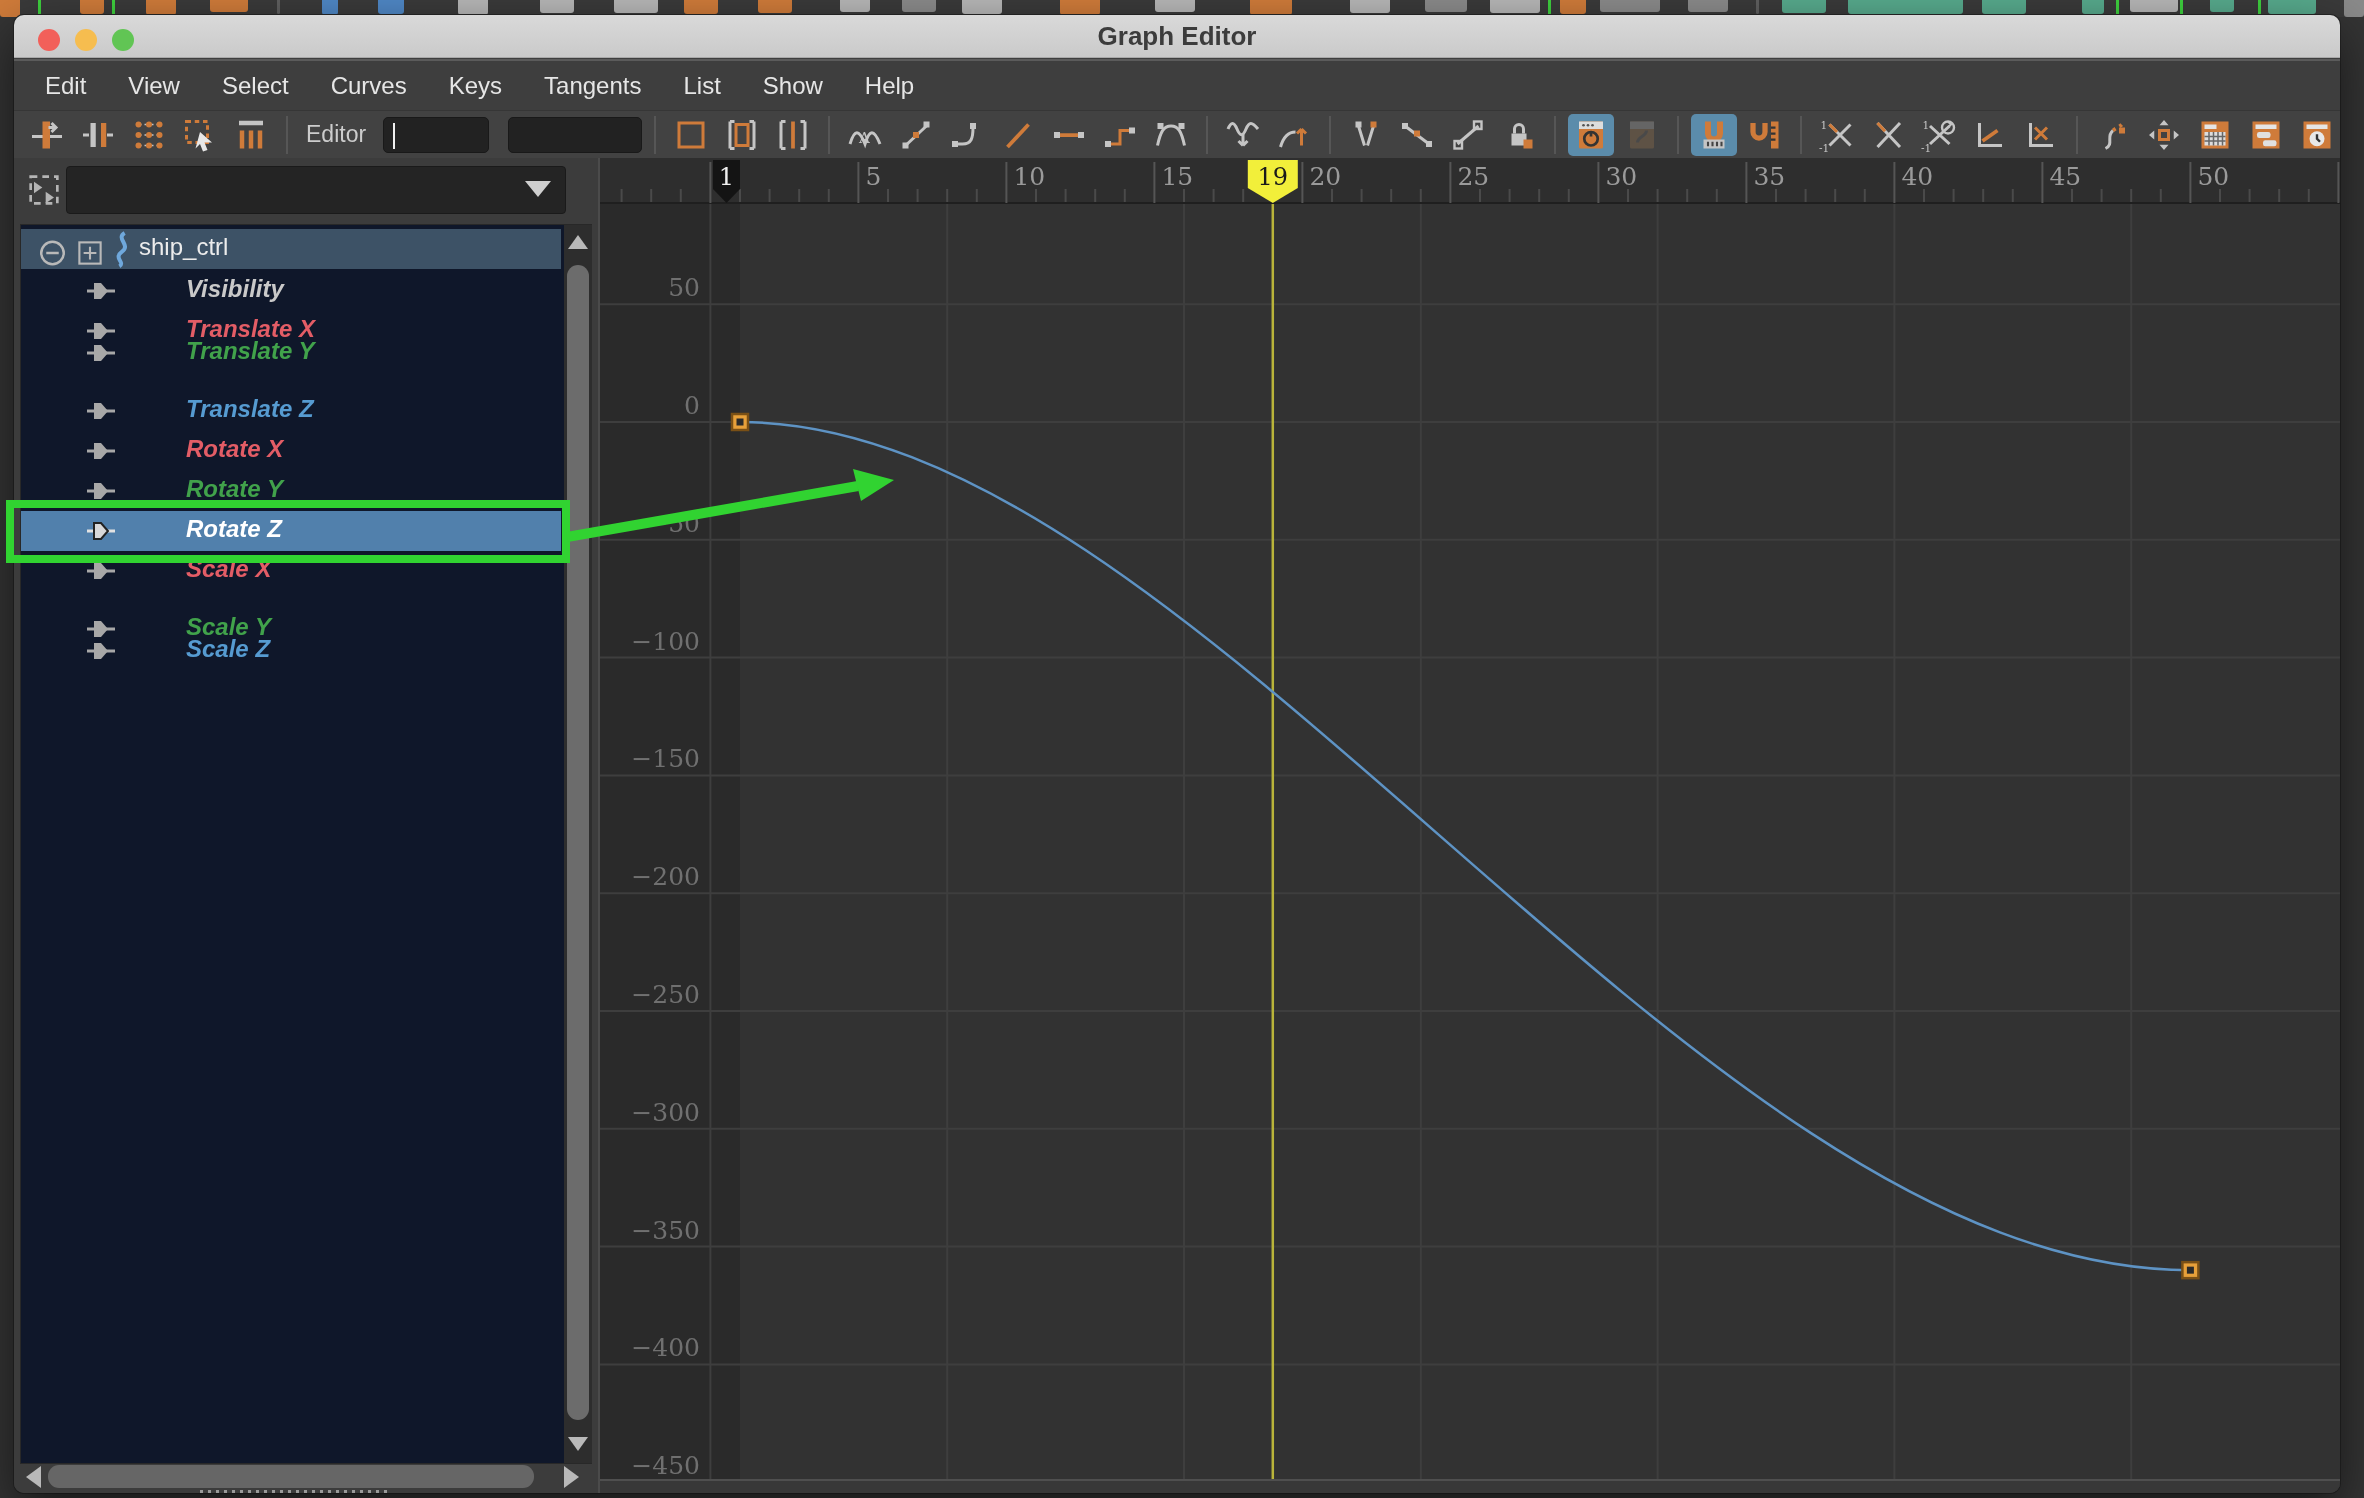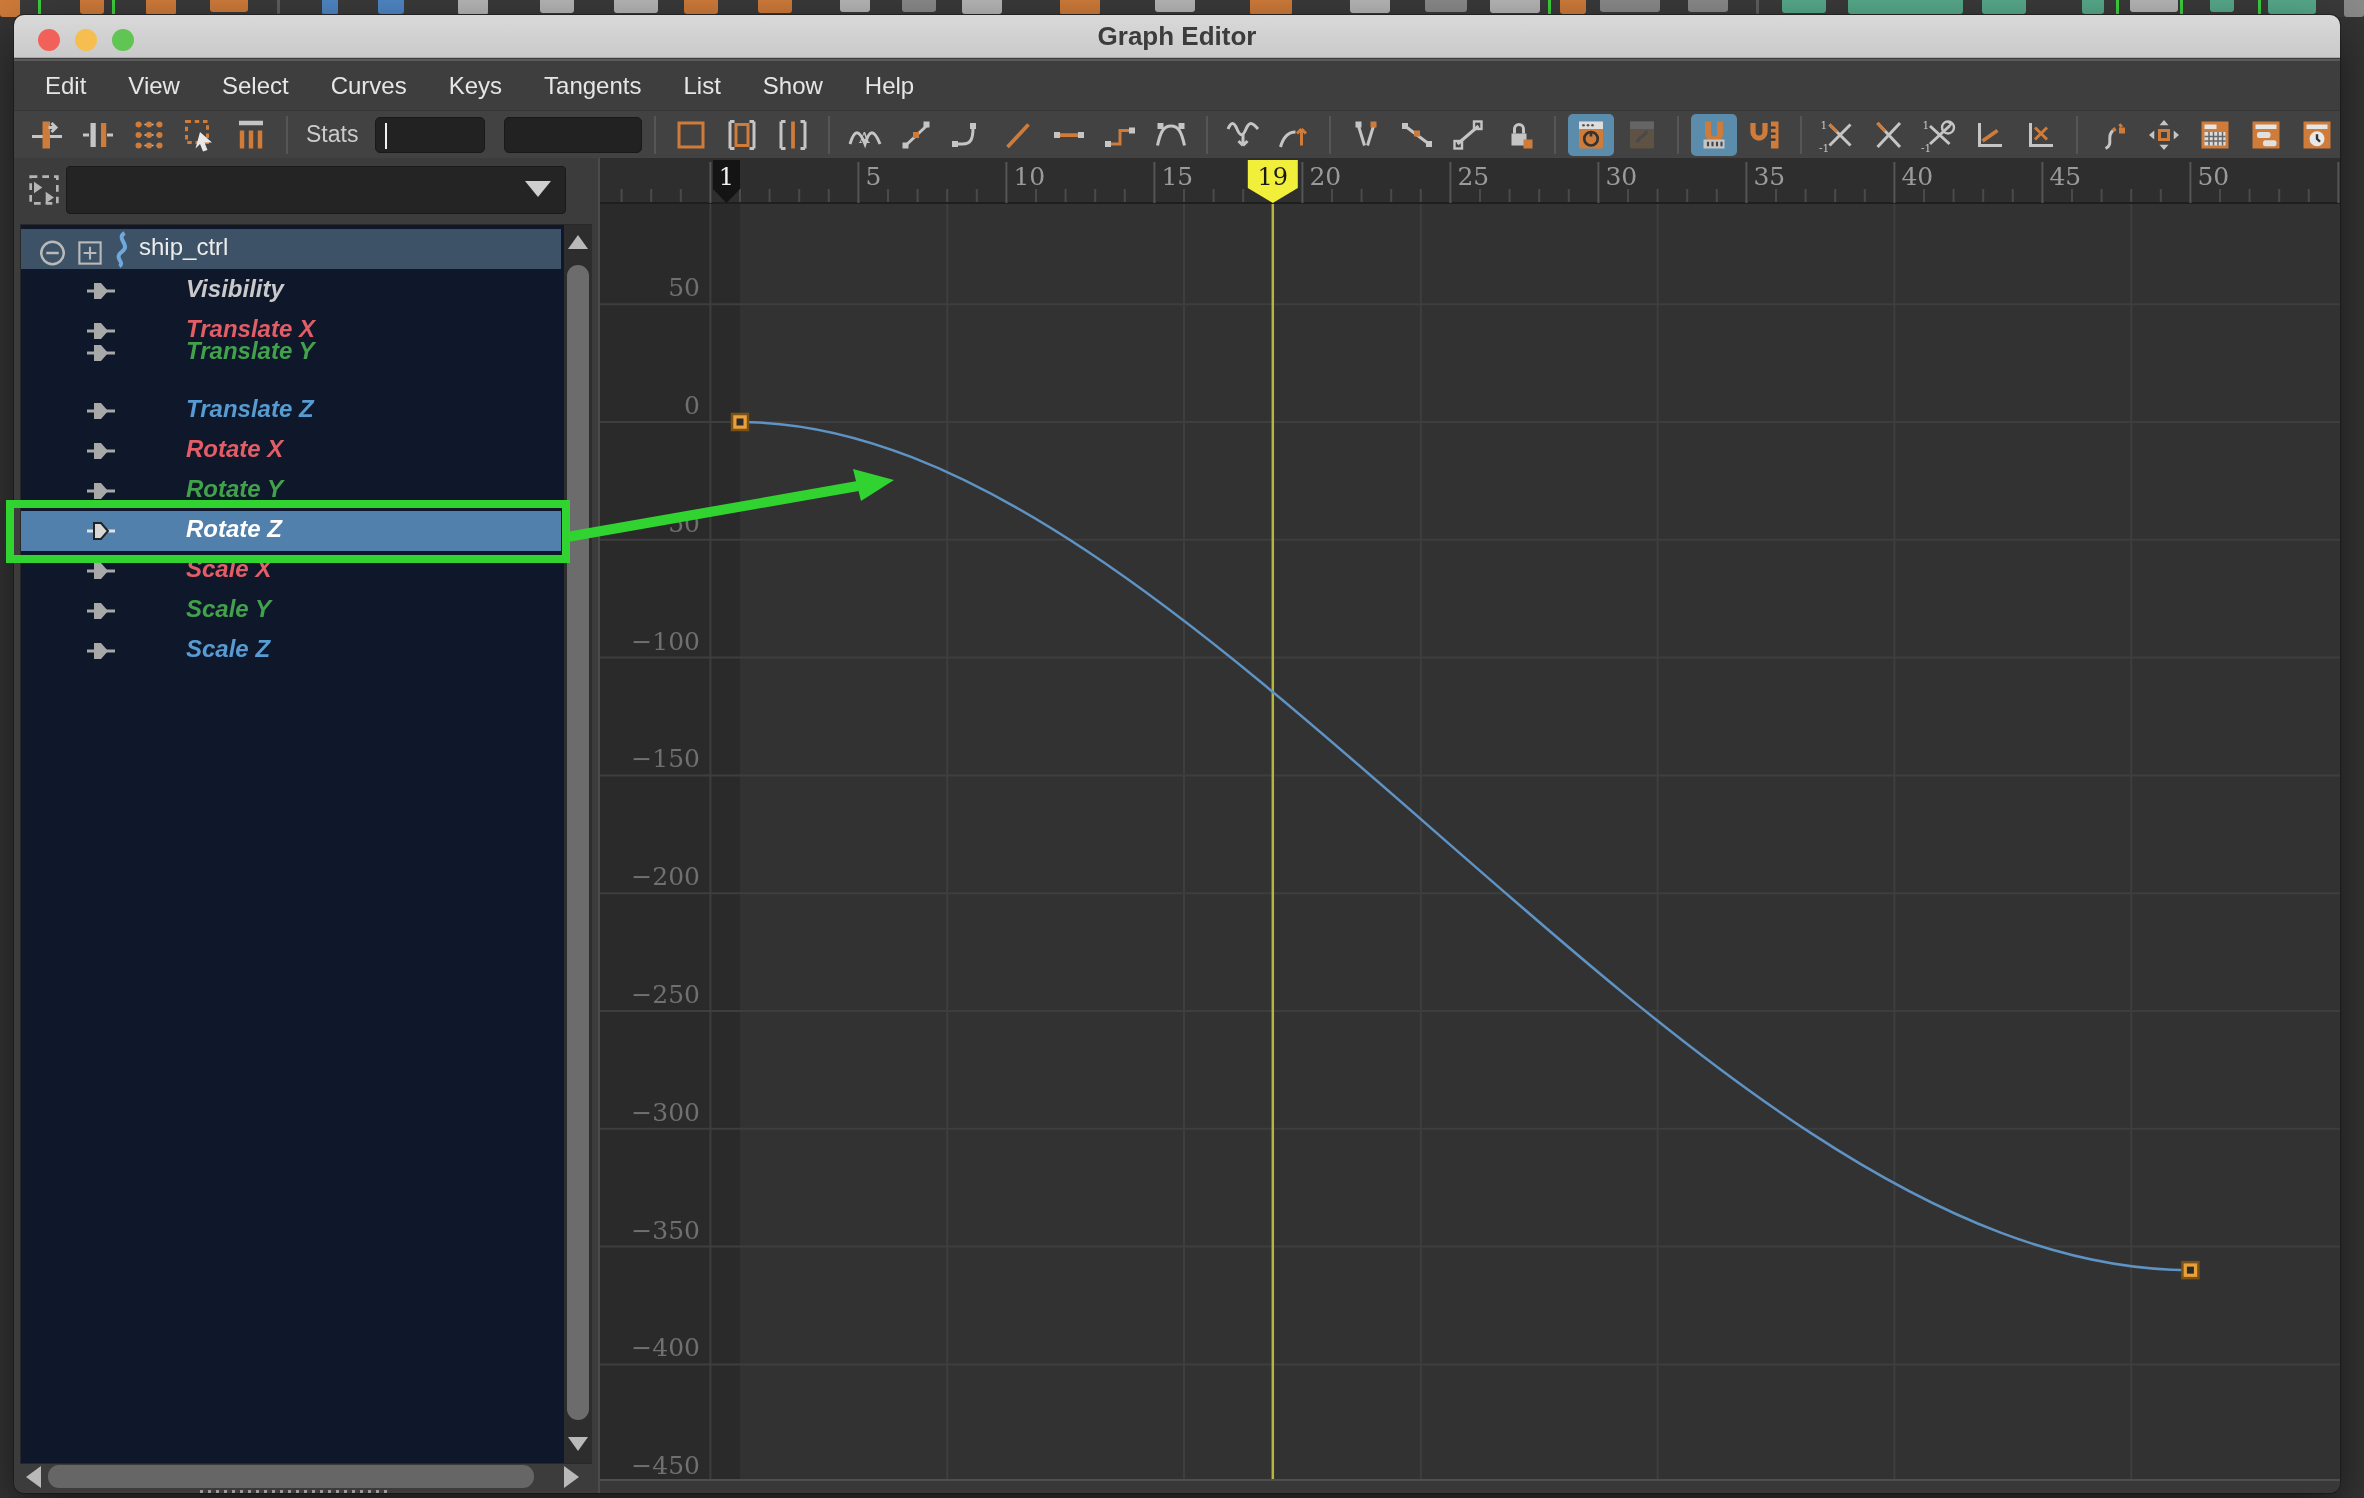--- a/index.html
+++ b/index.html
@@ -197,21 +197,21 @@
             <path d="M12 10l8 7h-5l2 5-3 1-2-5-3 3z" fill="#e8e8e8"></path>
           </svg>
         </div>
         <div class="tb-btn">
           <svg viewBox="0 0 24 24" width="36" height="36">
             <path d="M4 4h16" stroke="#c5c5c5" stroke-width="3"></path>
             <path d="M6 9v12M12 9v12M18 9v12" stroke="#cf7b3a" stroke-width="3"></path>
           </svg>
         </div>
         <div class="tb-sep"></div>
-        <span id="stats-label">Stats</span>
+        <span id="stats-label">Editor</span>
         <div class="stats-field">
           <div class="caret"></div>
         </div>
         <div class="stats-field wide"></div>
         <div class="tb-sep"></div>
         <div class="tb-btn">
           <svg viewBox="0 0 24 24" width="36" height="36">
             <rect x="4" y="4" width="16" height="16" fill="none" stroke="#cf7b3a" stroke-width="2"></rect>
           </svg>
         </div>
@@ -505,21 +505,21 @@
                   </svg></span>
     <span class="chan-label" style="color:#ffffff">Rotate Z</span>
               </div>
               <div class="chan-row" style="top: 326px;">
                 <span class="mute-ico"><svg width="32" height="26" viewBox="0 0 32 26">
   <path d="M2 13h28" stroke="#a8a8a8" stroke-width="3"></path>
   <polygon points="9,5 16,5 23,13 16,21 9,21" fill="#a8a8a8"></polygon>
                   </svg></span>
     <span class="chan-label" style="color:#e35d66">Scale X</span>
               </div>
-              <div class="chan-row" style="top: 366px;">
+              <div class="chan-row" style="top: 384px;">
                 <span class="mute-ico"><svg width="32" height="26" viewBox="0 0 32 26">
   <path d="M2 13h28" stroke="#a8a8a8" stroke-width="3"></path>
   <polygon points="9,5 16,5 23,13 16,21 9,21" fill="#a8a8a8"></polygon>
                   </svg></span>
     <span class="chan-label" style="color:#41a24b">Scale Y</span>
               </div>
               <div class="chan-row" style="top: 406px; text-align: right;">
                 <span class="mute-ico"><svg width="32" height="26" viewBox="0 0 32 26">
   <path d="M2 13h28" stroke="#a8a8a8" stroke-width="3"></path>
   <polygon points="9,5 16,5 23,13 16,21 9,21" fill="#a8a8a8"></polygon>

